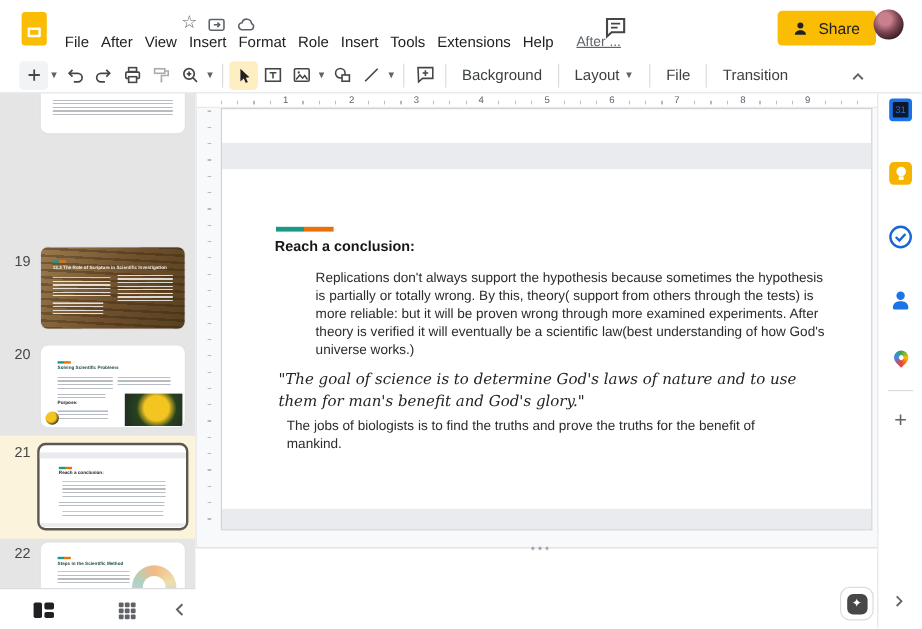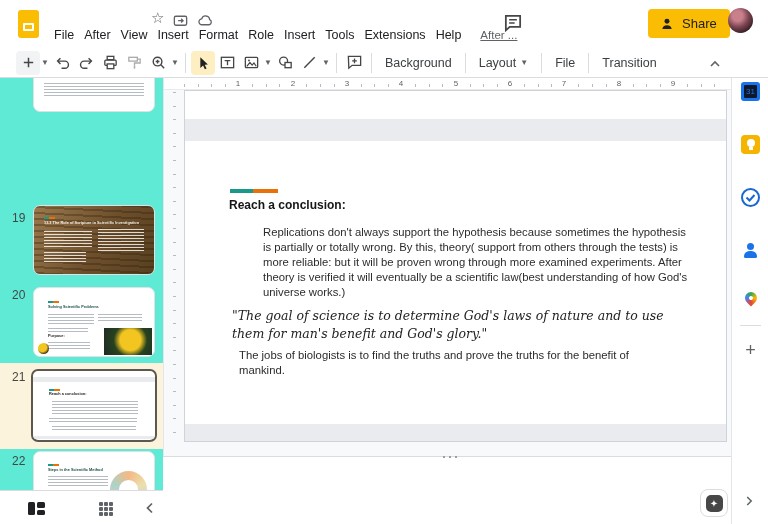--- a/index.html
+++ b/index.html
@@ -32,21 +32,21 @@
   .tb-btn { width:24px; height:24px; border-radius:4px; display:flex; align-items:center; justify-content:center; flex:none; }
   .tb-btn.pill { background:#f1f3f4; }
   .tb-btn.active { background:#feefc3; }
   .tb-btn.disabled { opacity:.45; }
   .caret { width:10px; flex:none; color:#5f6368; font-size:8px; text-align:center; }
   .tb-sep { width:1px; height:20px; background:#dadce0; margin:0 5px; flex:none; }
   .tb-text { font-size:12.5px; color:#3c4043; padding:4px 8px; border-radius:4px; flex:none; display:flex; align-items:center; gap:4px; }
   .collapse-btn { position:absolute; left:703px; top:52px; width:24px; height:24px; display:flex; align-items:center; justify-content:center; }
 
   
-  .filmstrip { position:absolute; left:0; top:78px; width:163px; height:412px; background:#5eead4; overflow:hidden; }
+  .filmstrip { position:absolute; left:0; top:78px; width:163px; height:412px; background:#e5e5e5; overflow:hidden; }
   .slide-num { position:absolute; left:12px; font-size:12px; color:#444746; }
   .thumb { position:absolute; left:33px; width:122px; height:70px; background:#fff; border:1px solid #dfe1e5; border-radius:7px; overflow:hidden; }
   .sel-row { position:absolute; left:0; top:285px; width:163px; height:86px; background:#fbf3dc; }
   .thumb.selected { left:31px; top:291px; width:126px; height:73px; border:2px solid #5c5850; }
   .tl { position:absolute; background:repeating-linear-gradient(to bottom, #b7bcc2 0 1px, transparent 1px 3px); }
   .tl.white { background:repeating-linear-gradient(to bottom, rgba(255,255,255,.8) 0 1px, transparent 1px 3px); }
   .mdiv { position:absolute; width:11px; height:2px; background:linear-gradient(to right, #1a9988 0 50%, #e8710a 50% 100%); }
   .mtitle { position:absolute; font-weight:bold; font-size:7px; transform:scale(.55); transform-origin:0 0; white-space:nowrap; color:#1e4d44; }
   .mtitle.dark { color:#222; }
   .mtitle.white { color:#f4efe6; }

